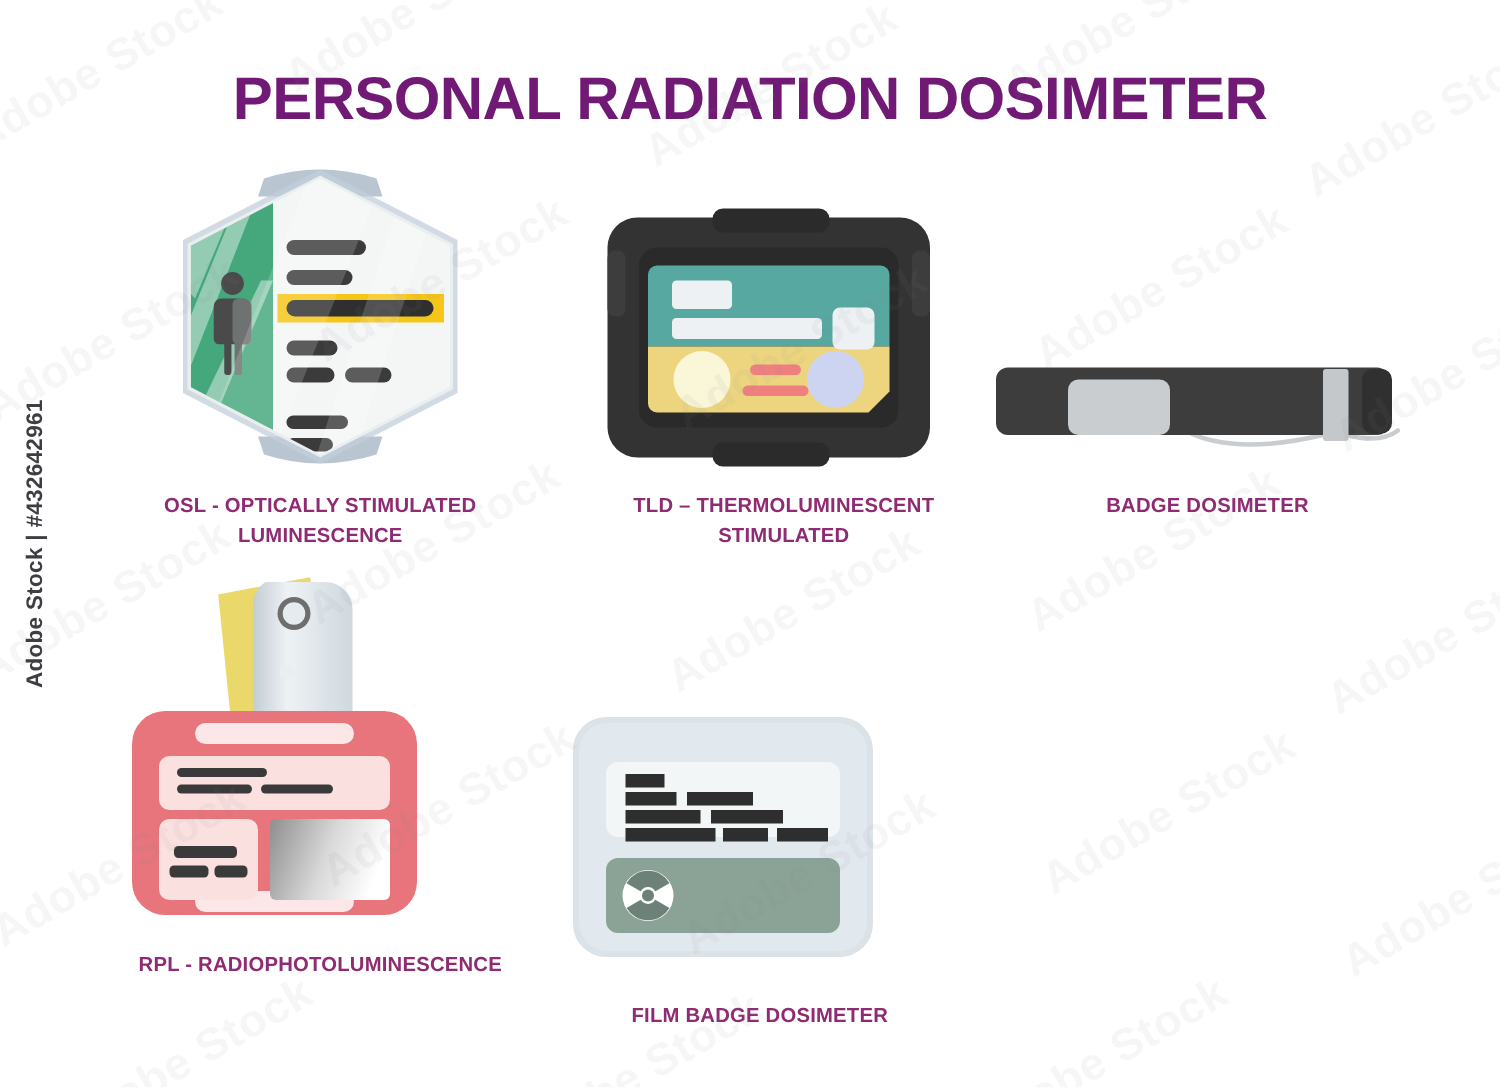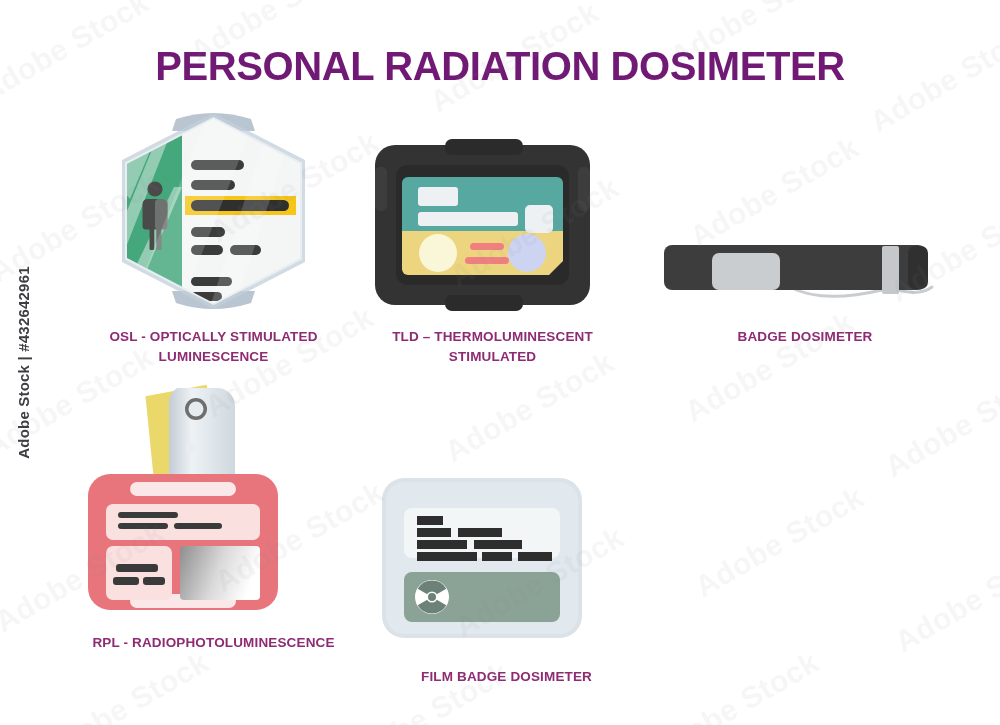--- a/index.html
+++ b/index.html
@@ -83,21 +83,21 @@
     font-size: 13.5px;
     font-weight: 700;
     color: #8e2b73;
     line-height: 1.45;
     letter-spacing: 0.15px;
     font-family: "Liberation Sans", sans-serif;
   }
 
   
   #card-osl     { left: 58px;  top: 105px; width: 311px; }
-  #card-tld     { left: 350px; top: 105px; width: 285px; }
+  #card-tld     { left: 380px; top: 105px; width: 285px; }
   #card-pocket  { left: 650px; top: 105px; width: 310px; }
   #card-rpl     { left: 58px;  top: 376px; width: 311px; }
   #card-film    { left: 364px; top: 410px; width: 285px; }
 
   #card-osl    .card-art { height: 212px; }
   #card-tld    .card-art { height: 212px; }
   #card-pocket .card-art { height: 212px; }
   #card-rpl    .card-art { height: 245px; }
   #card-film   .card-art { height: 245px; }
 

